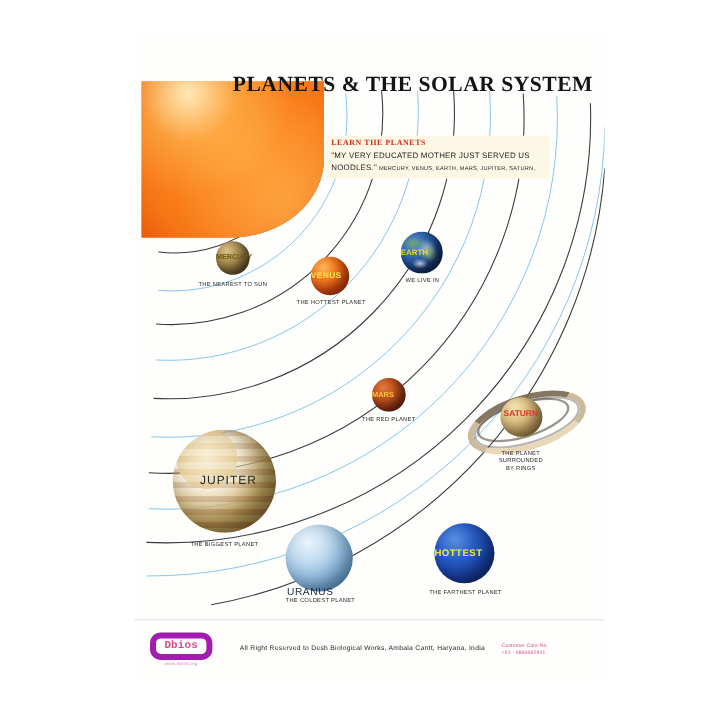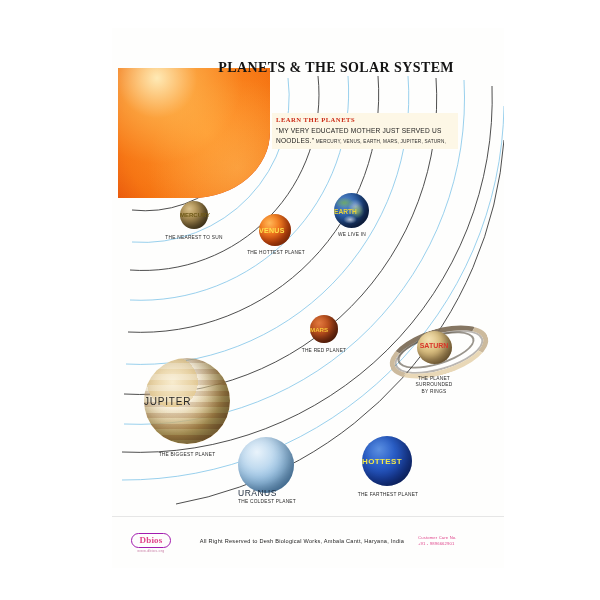--- a/index.html
+++ b/index.html
@@ -41,26 +41,26 @@
     pointer-events: none;
   }
 
   
   #title {
     position: absolute;
     left: 82px;
     top: 32px;
     width: 260px;
     font-family: "Liberation Serif", serif;
-    font-size: 14px;
+    font-size: 18px;
     font-weight: bold;
     letter-spacing: 0.4px;
     color: #141414;
     white-space: nowrap;
-    text-align: right;
+    text-align: left;
   }
 
   
   #sun {
     position: absolute;
     left: 6px;
     top: 40px;
     width: 152px;
     height: 130px;
     border-radius: 0 0 78px 0 / 0 0 66px 0;
@@ -139,21 +139,21 @@
   .planet {
     position: absolute;
     border-radius: 50%;
     z-index: 5;
   }
   .planet .pname {
     position: absolute;
     left: 0; right: 16px;
     top: 50%;
     transform: translateY(-50%);
-    text-align: left;
+    text-align: right;
     white-space: nowrap;
     pointer-events: none;
   }
   .caption {
     position: absolute;
     z-index: 5;
     font-size: 4.8px;
     color: #2a2a2a;
     letter-spacing: 0.25px;
     text-align: center;
@@ -300,25 +300,25 @@
     display: flex;
     align-items: center;
   }
   #brand {
     width: 78px;
     text-align: center;
     flex: none;
   }
   #brand-mark {
     display: inline-block;
-    font-family: Liberation Serif, serif;
+    font-family: Liberation Mono, monospace;
     font-size: 9px;
     font-weight: bold;
     color: #e0468c;
-    border: 1px solid #a21caf;
+    border: 5px solid #a21caf;
     border-radius: 9px;
     padding: 1px 7px 2px 7px;
     letter-spacing: .2px;
   }
   #brand-url {
     margin-top: 1.5px;
     font-size: 3.6px;
     color: #c97fa6;
     letter-spacing: .3px;
   }

